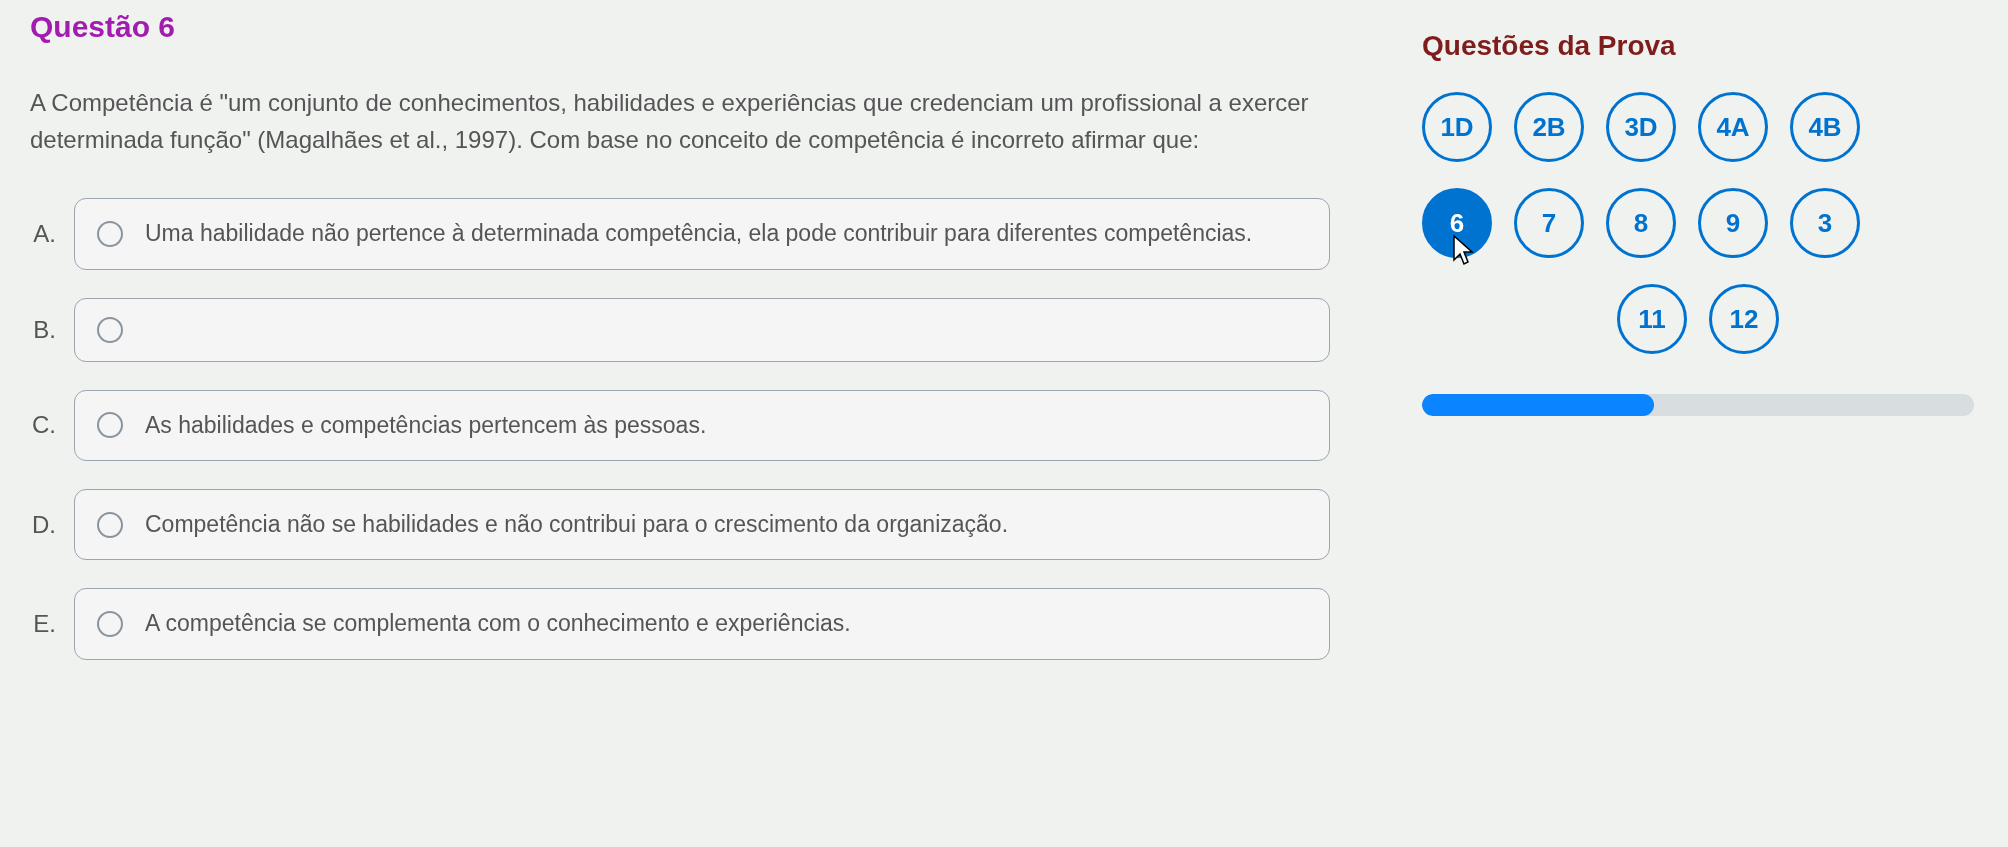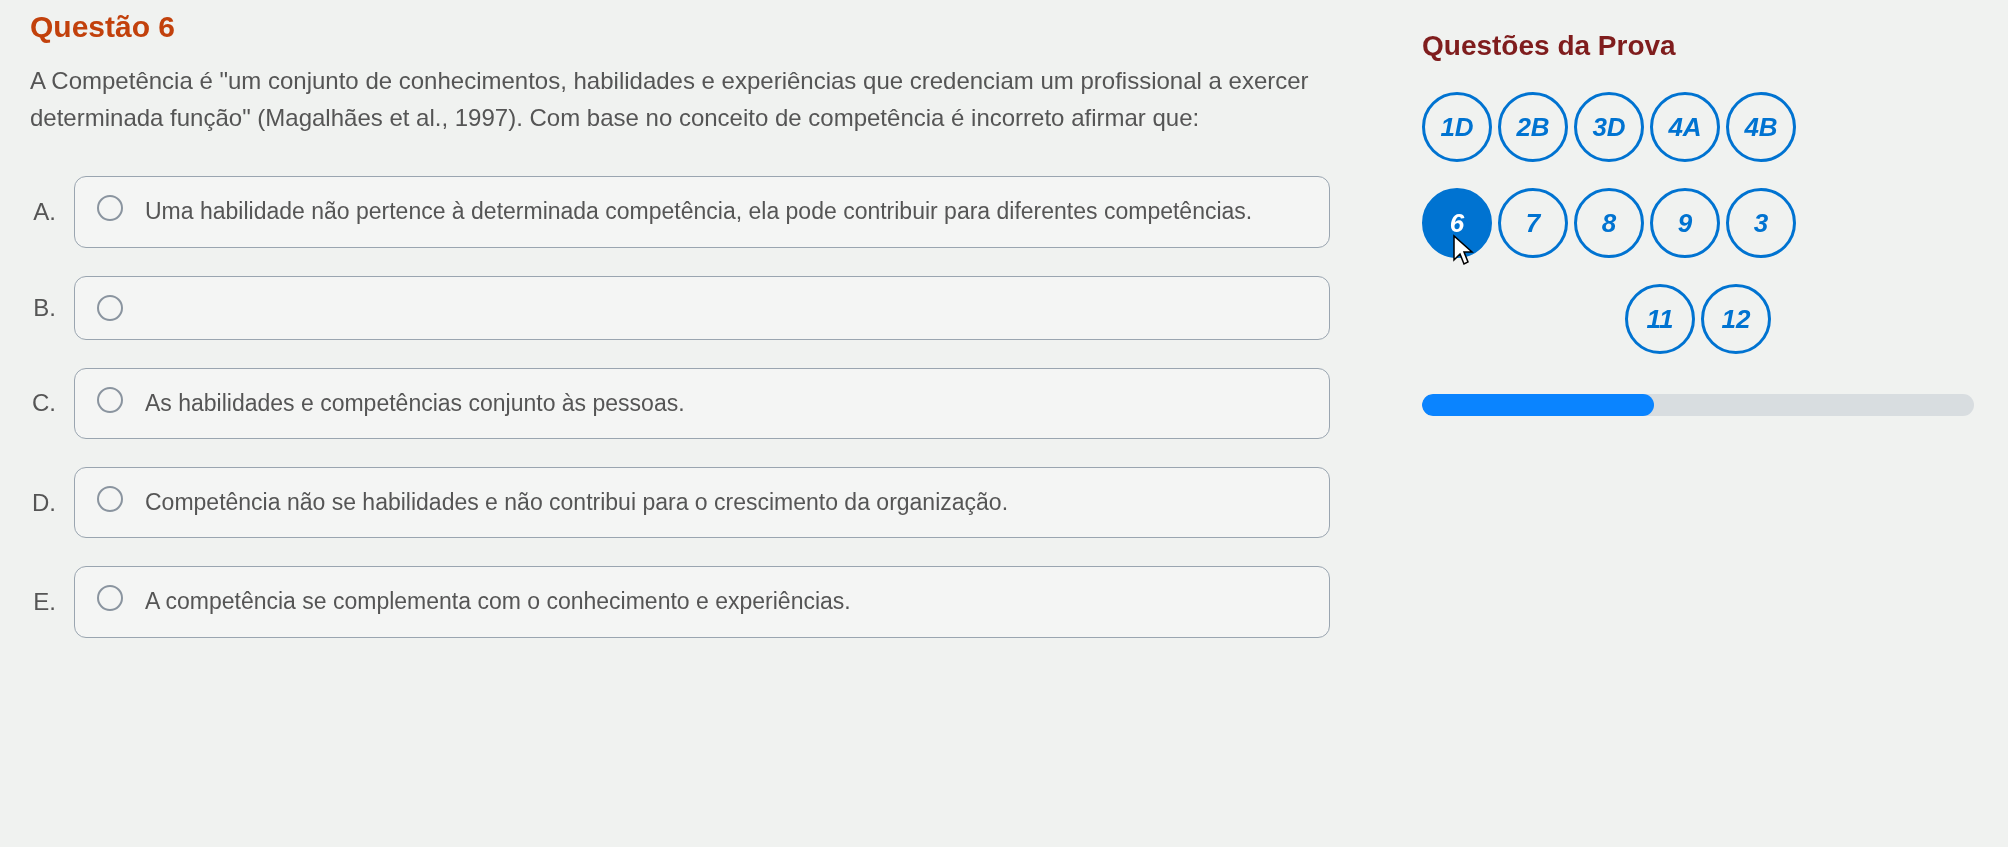--- a/index.html
+++ b/index.html
@@ -11,22 +11,22 @@
     display: flex;
     color: #444;
   }
   .main {
     flex: 1;
     padding: 10px 30px 30px 30px;
   }
   .question-title {
     font-size: 30px;
     font-weight: bold;
-    color: #c2410c;
-    margin-bottom: 18px;
+    color: #a21caf;
+    margin-bottom: 40px;
   }
   .question-text {
     font-size: 24px;
     line-height: 1.55;
     color: #555;
     margin-bottom: 40px;
     max-width: 1300px;
   }
   .options {
     display: flex;
@@ -42,20 +42,21 @@
   .option-letter {
     font-size: 24px;
     color: #555;
     width: 26px;
     text-align: right;
     flex-shrink: 0;
   }
   .option-box {
     flex: 1;
     display: flex;
+    align-items: center;
     gap: 22px;
     border: 1px solid #9aa5b0;
     border-radius: 12px;
     padding: 18px 22px;
     background: rgba(255,255,255,0.25);
     cursor: pointer;
   }
   .radio {
     width: 26px;
     height: 26px;
@@ -81,22 +82,21 @@
     margin-bottom: 30px;
   }
   .nav-rows {
     display: flex;
     flex-direction: column;
     gap: 26px;
     margin-bottom: 40px;
   }
   .nav-row {
     display: flex;
-    gap: 6px;
-    font-style: italic;
+    gap: 22px;
   }
   .nav-row.center { justify-content: center; }
   .nav-btn {
     width: 70px;
     height: 70px;
     border: 3px solid #0073d1;
     border-radius: 50%;
     background: transparent;
     color: #0073d1;
     font-size: 26px;
@@ -182,21 +182,21 @@
     <div class="option-row">
       <span class="option-letter">B.</span>
       <div class="option-box">
         <span class="radio"></span>
       </div>
     </div>
     <div class="option-row">
       <span class="option-letter">C.</span>
       <div class="option-box">
         <span class="radio"></span>
-        <span class="option-text">As habilidades e competências conjunto às pessoas.</span>
+        <span class="option-text">As habilidades e competências pertencem às pessoas.</span>
       </div>
     </div>
     <div class="option-row">
       <span class="option-letter">D.</span>
       <div class="option-box">
         <span class="radio"></span>
         <span class="option-text">Competência não se habilidades e não contribui para o crescimento da organização.</span>
       </div>
     </div>
     <div class="option-row">

